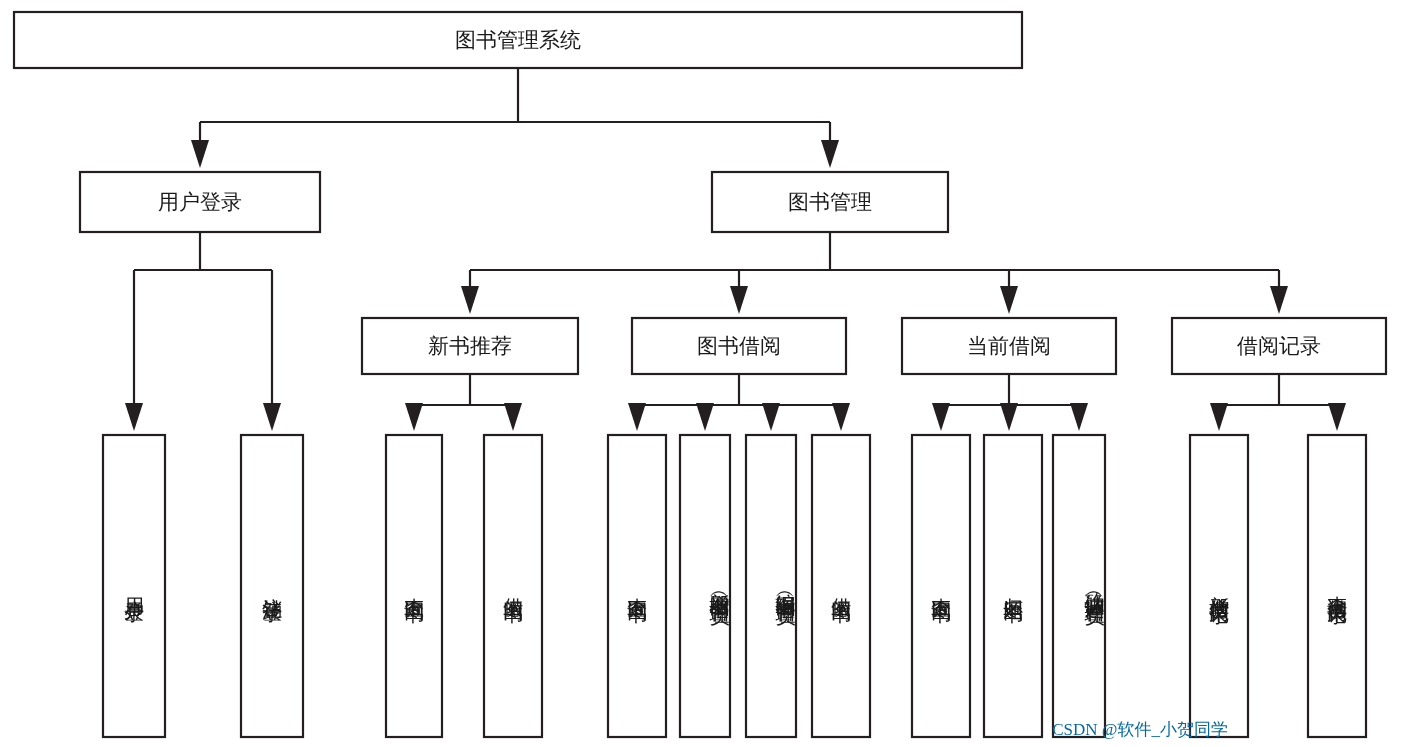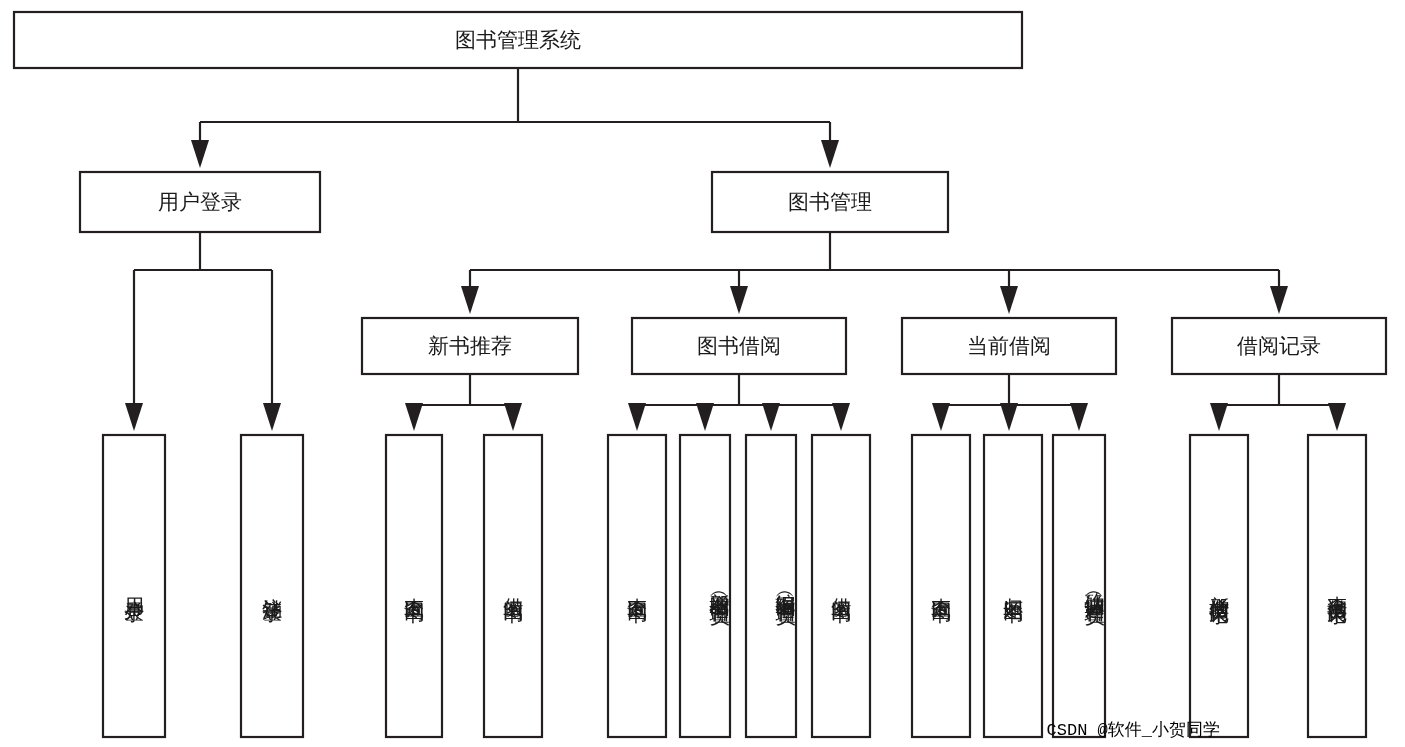--- a/index.html
+++ b/index.html
@@ -61,25 +61,25 @@
     letter-spacing: 2px;
     display: flex;
     align-items: center;
     justify-content: center;
     text-align: center;
     white-space: nowrap;
     pointer-events: none;
   }
   #watermark {
     position: absolute;
-    right: 12px;
+    right: 4px;
     bottom: 6px;
-    font-family: Liberation Mono, monospace;
+    font-family: Liberation Serif, serif;
     font-size: 17px;
-    color: #000000;
+    color: #0369a1;
     white-space: nowrap;
     user-select: none;
   }
 </style>
 </head>
 <body>
 
 <div id="diagram-root">
 
   <svg id="flowchart" viewBox="0 0 1405 747">

